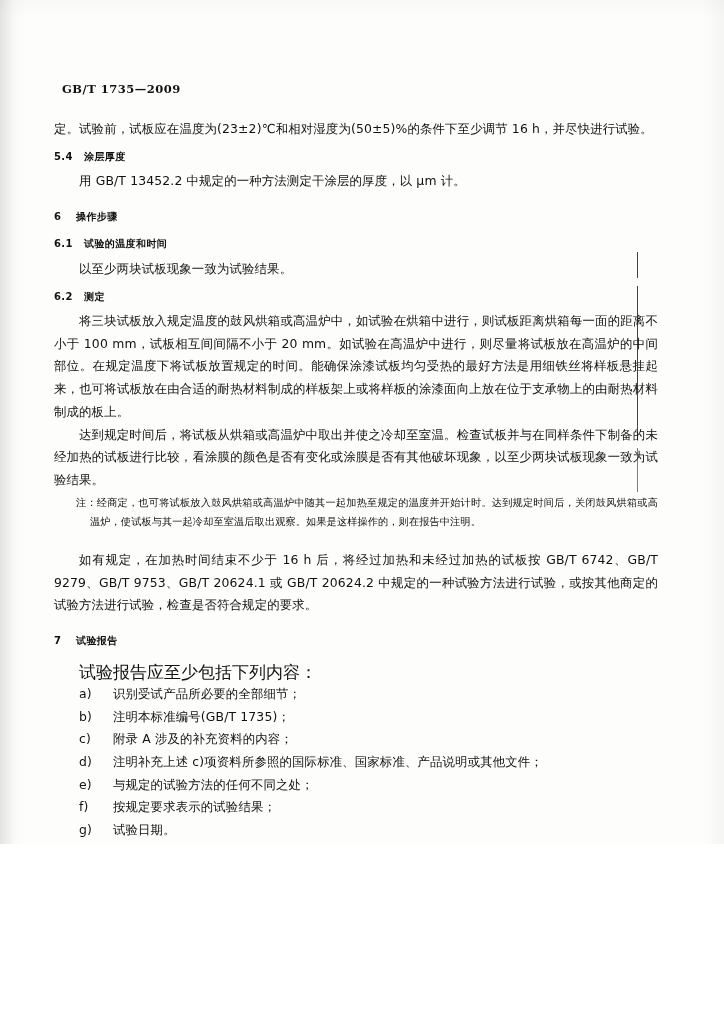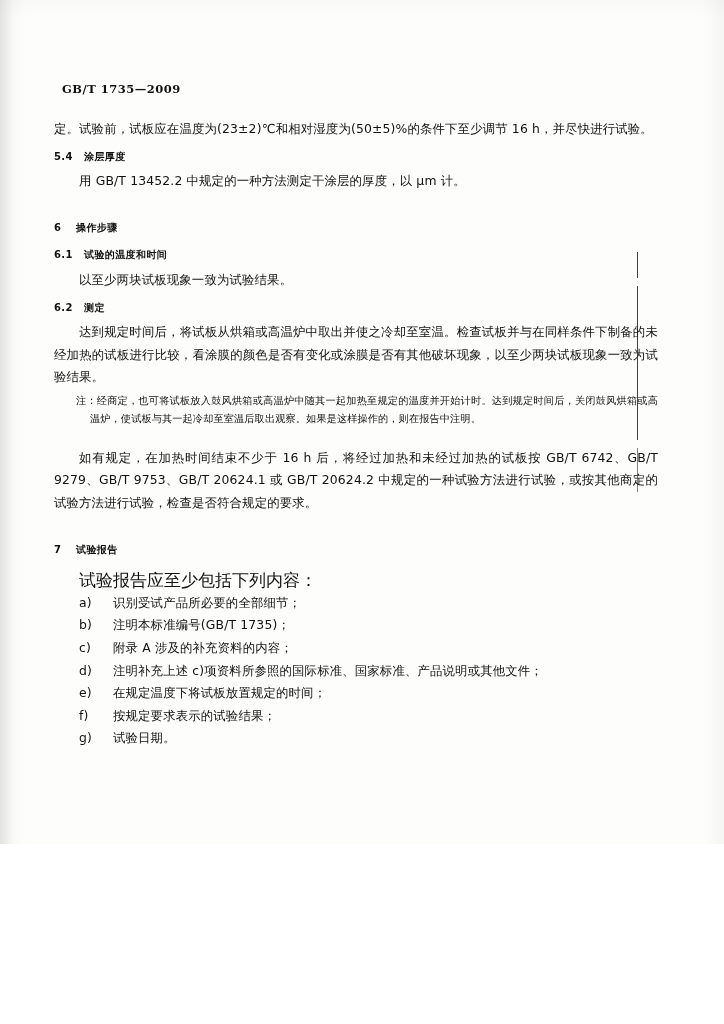--- a/index.html
+++ b/index.html
@@ -64,21 +64,21 @@
     font-weight: bold;
     line-height: 22.6px;
     margin: 5px 0 2px 0;
     letter-spacing: 0.4px;
   }
   .clause .num {
     display: inline-block;
     min-width: 30px;
   }
   .clause.major {
-    margin-top: 24px;
+    margin-top: 13px;
     margin-bottom: 4px;
   }
   .clause.major .num {
     min-width: 22px;
   }
   .note {
     font-size: 10.2px;
     line-height: 18.4px;
     margin: 3px 0 18px 0;
     padding-left: 36px;
@@ -159,20 +159,21 @@
     </div>
 
     <div class="clause">
       <span class="num">6.1</span><span>试验的温度和时间</span>
     </div>
     <p class="para indent">以至少两块试板现象一致为试验结果。</p>
 
     <div class="clause">
       <span class="num">6.2</span><span>测定</span>
     </div>
+    <p class="para indent">将三块试板放入规定温度的鼓风烘箱或高温炉中，如试验在烘箱中进行，则试板距离烘箱每一面的距离不小于 100 mm，试板相互间间隔不小于 20 mm。如试验在高温炉中进行，则尽量将试板放在高温炉的中间部位。在规定温度下将试板放置规定的时间。能确保涂漆试板均匀受热的最好方法是用细铁丝将样板悬挂起来，也可将试板放在由合适的耐热材料制成的样板架上或将样板的涂漆面向上放在位于支承物上的由耐热材料制成的板上。</p>
     <p class="para indent">达到规定时间后，将试板从烘箱或高温炉中取出并使之冷却至室温。检查试板并与在同样条件下制备的未经加热的试板进行比较，看涂膜的颜色是否有变化或涂膜是否有其他破坏现象，以至少两块试板现象一致为试验结果。</p>
     <p class="note">注：经商定，也可将试板放入鼓风烘箱或高温炉中随其一起加热至规定的温度并开始计时。达到规定时间后，关闭鼓风烘箱或高温炉，使试板与其一起冷却至室温后取出观察。如果是这样操作的，则在报告中注明。</p>
     <p class="para indent">如有规定，在加热时间结束不少于 16 h 后，将经过加热和未经过加热的试板按 GB/T 6742、GB/T 9279、GB/T 9753、GB/T 20624.1 或 GB/T 20624.2 中规定的一种试验方法进行试验，或按其他商定的试验方法进行试验，检查是否符合规定的要求。</p>
 
     <div class="clause major">
       <span class="num">7</span><span>试验报告</span>
     </div>
     <p class="list-intro">试验报告应至少包括下列内容：</p>
 
     <ul class="list">
@@ -187,21 +188,21 @@
       <li>
         <span class="mark">c)</span>
         <span class="txt">附录 A 涉及的补充资料的内容；</span>
       </li>
       <li>
         <span class="mark">d)</span>
         <span class="txt">注明补充上述 c)项资料所参照的国际标准、国家标准、产品说明或其他文件；</span>
       </li>
       <li>
         <span class="mark">e)</span>
-        <span class="txt">在规定温度下将试板放置规定的时间；</span>
+        <span class="txt">与规定的试验方法的任何不同之处；</span>
       </li>
       <li>
         <span class="mark">f)</span>
         <span class="txt">按规定要求表示的试验结果；</span>
       </li>
       <li>
         <span class="mark">g)</span>
         <span class="txt">试验日期。</span>
       </li>
     </ul>

